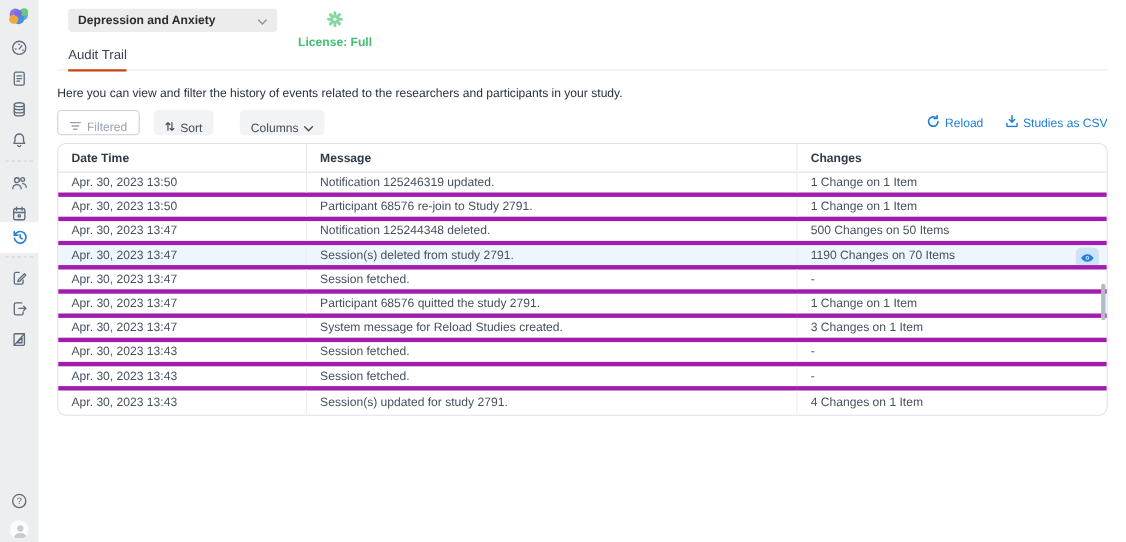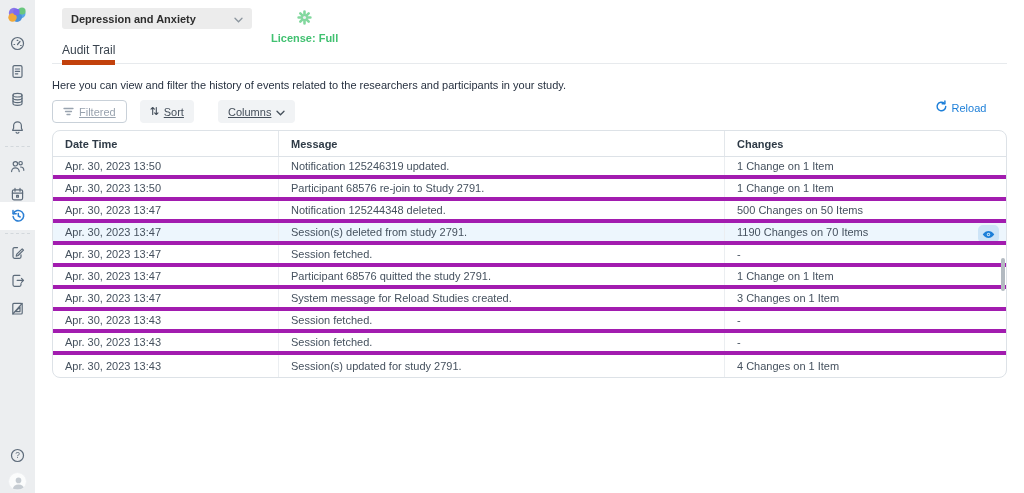--- a/index.html
+++ b/index.html
@@ -23,28 +23,28 @@
   .content { position:absolute; left:35px; top:0; width:989px; height:493px; background:#fff; }
   .dropdown {
     position:absolute; left:27px; top:8px; width:190px; height:21px;
     background:#ececec; border:none; border-radius:3px; display:flex; align-items:center;
     padding:0 9px; cursor:pointer; font-family:inherit;
   }
   .dropdown .dd-label { font-size:11px; font-weight:bold; color:#2d2d2d; flex:1; text-align:left; }
   .license { position:absolute; left:236px; top:10px; display:flex; align-items:center; gap:5px;flex-direction:column; }
   .license-text { color:#41c171; font-weight:bold; font-size:11px; }
   .tabsbar { position:absolute; left:17px; top:36px; width:955px; height:28px; border-bottom:1px solid #e7eaed; }
-  .tab { position:absolute; left:10px; top:1px; height:28px; line-height:26px; font-size:12px; color:#39434e; border-bottom:5px solid #c2410c; cursor:pointer; }
+  .tab { position:absolute; left:10px; top:1px; height:28px; line-height:26px; font-size:12px; color:#39434e; border-bottom:2px solid #c2410c; cursor:pointer; }
   .description { position:absolute; left:17px; top:79px; font-size:11px; color:#273140; }
   
   .toolbar { position:absolute; left:17px; top:100px; width:955px; height:23px; }
-  .btn { height:23px; border-radius:4px; font-family:inherit; font-size:11px; display:inline-flex; align-items:center; gap:5px; padding:0 10px; cursor:pointer; vertical-align:top;text-decoration:underline; }
+  .btn { height:23px; border-radius:4px; font-family:inherit; font-size:11px; display:inline-flex; align-items:flex-end; gap:5px; padding:0 10px; cursor:pointer; vertical-align:top; }
   .btn-filtered { border:1px solid #c9d1d9; background:#fff; color:#99a3af; margin-right:10px; }
   .btn-plain { border:none; background:#f1f3f5; color:#454f5b; margin-right:21px; }
-  .toolbar-right { position:absolute; right:0; top:0; height:23px; display:flex; align-items:center; gap:20px;flex-direction:column; }
+  .toolbar-right { position:absolute; right:0; top:0; height:23px; display:flex; align-items:center; gap:20px; }
   .link-btn { border:none; background:none; color:#1d7fd8; font-size:11px; font-family:inherit; display:inline-flex; align-items:center; gap:4px; cursor:pointer; }
   
   .audit-table { position:absolute; left:17px; top:130px; width:955px; border:1px solid #dde2e7; border-radius:8px; background:#fff; }
   .thead { display:flex; height:26px; border-bottom:1px solid #dde2e7; font-weight:bold; color:#2e3a46; }
   .thead .cell { display:flex; align-items:center; }
   .trow { display:flex; height:22px; border-bottom:4px solid #a21caf; color:#45515e; }
   .trow:last-child { border-bottom:none; }
   .trow.hl { background:#edf6fd; }
   .cell { padding:0 12px; display:flex; align-items:center; white-space:nowrap; overflow:hidden; }
   .c-date { width:225px; }

